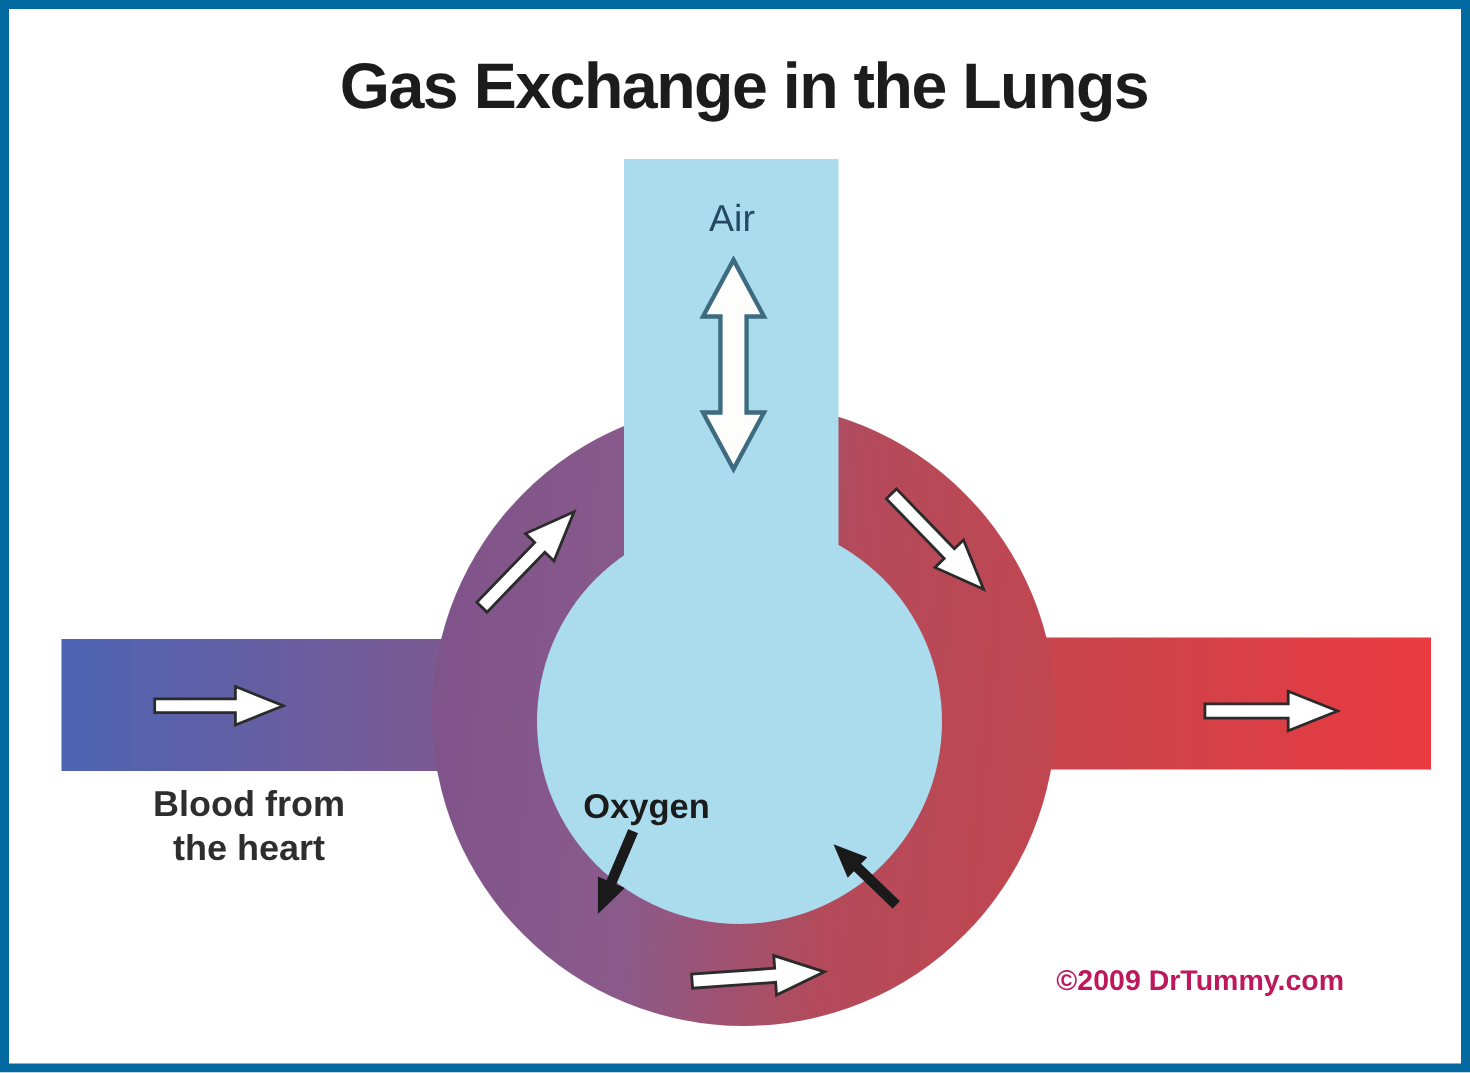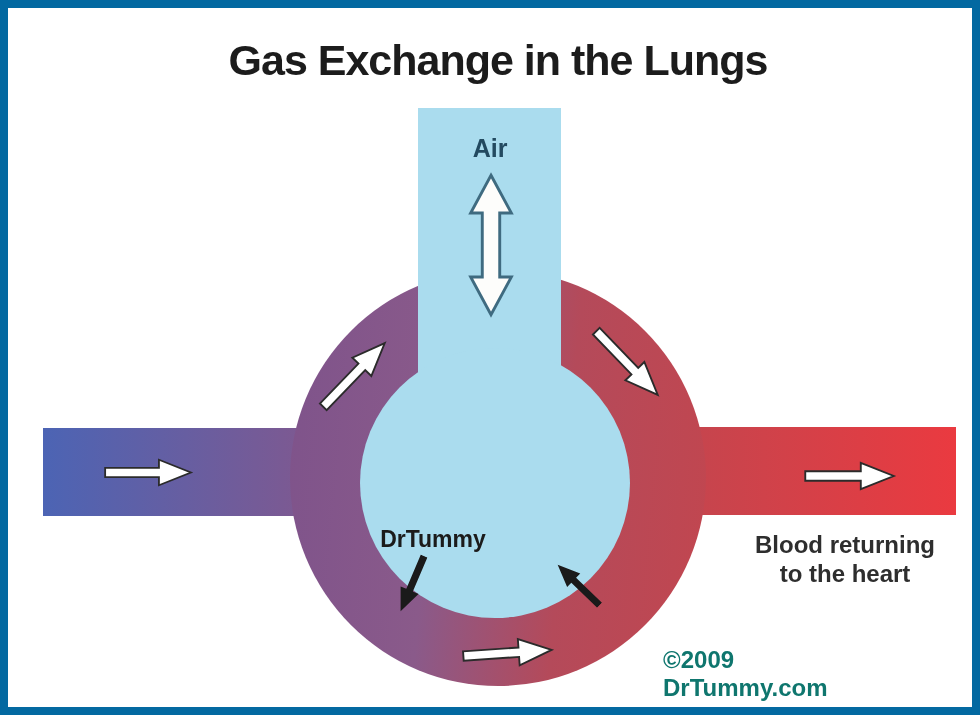--- a/index.html
+++ b/index.html
@@ -1,21 +1,21 @@
 <!DOCTYPE html>
 <html style="--blood_blue: #4c64b4; --purple_mix: #82588e; --ring_left: #7e538b; --ring_right: #c2464f; --blood_red: #ea3a40; --air_blue: #aadcee; --air_text: #234a60; --arrow_outline: #3f6b80;"><head>
 <meta charset="utf-8">
 <style>
   html,body{margin:0;padding:0;background:#ffffff;}
   #canvas{
     position:relative;
     width:980px;height:715px;
     box-sizing:border-box;
     background:#ffffff;
-    border:8px solid #0369a1;
+    border:6px solid #0369a1;
     font-family:"Liberation Sans", sans-serif;
     overflow:hidden;
   }
   .abs{position:absolute;}
   #title{
     left:0;top:28px;width:980px;
     text-align:center;
     font-size:43px;font-weight:600;letter-spacing:-1px;
     color:#1c1c1c;
   }
@@ -40,27 +40,27 @@
     background:var(--air_blue,#aadcee);
     z-index:3;
   }
   .inner-circle{
     left:352px;top:340px;width:270px;height:270px;border-radius:50%;
     background:var(--air_blue,#aadcee);
     z-index:4;
   }
   
   .lbl{z-index:6;white-space:pre-line;text-align:center;}
-  .air-label{left:432px;top:126px;width:100px;font-size:25px;font-weight:700;color:var(--air_text,#2d4a66);}
+  .air-label{left:432px;top:126px;width:100px;font-size:25px;font-weight:400;color:var(--air_text,#2d4a66);}
   .airsac-label{left:377px;top:362px;width:220px;font-size:24px;font-weight:600;line-height:1.22;color:var(--air_text,#204a5e);}
   .oxygen-label{left:365px;top:518px;width:120px;font-size:23px;font-weight:600;color:#1b1b1b;}
   .co2-label{left:487px;top:494px;width:112px;font-size:23px;font-weight:600;line-height:1.25;color:#1b1b1b;}
   .blood-from{left:55px;top:516px;width:210px;font-size:24px;font-weight:600;line-height:1.22;color:#2e2e2e;}
   .blood-return{left:712px;top:522px;width:250px;font-size:24px;font-weight:600;line-height:1.22;color:#2e2e2e;}
-  .copyright{left:655px;top:638px;width:235px;text-align:left;font-size:24px;font-weight:600;color:#0f766e;}
+  .copyright{left:655px;top:638px;width:235px;text-align:right;font-size:19px;font-weight:600;color:#be185d;}
   
   .arrow{z-index:5;}
   .white-arrow polygon{fill:#ffffff;stroke:#2b2b2b;stroke-width:2;stroke-linejoin:miter;}
   .black-arrow polygon{fill:#1a1a1a;}
   .double-arrow polygon{fill:#fdfdfb;stroke:var(--arrow_outline,#3f6b80);stroke-width:3;stroke-linejoin:miter;}
   .arrow-left{left:94px;top:449px;}
   .arrow-ul{left:298px;top:351px;transform:rotate(-46deg);}
   .arrow-ur{left:571px;top:339px;transform:rotate(46deg);}
   .arrow-right{left:794px;top:452px;}
   .arrow-bottom{left:452px;top:629px;transform:rotate(-4deg);}
@@ -104,18 +104,18 @@
   </svg>
 
   <svg class="abs arrow black-arrow oxy-arrow" width="62" height="23" viewBox="0 0 70 26">
     <polygon points="0,9 42,9 42,2 68,13 42,24 42,17 0,17"></polygon>
   </svg>
   <svg class="abs arrow black-arrow co2-arrow" width="60" height="23" viewBox="0 0 70 26">
     <polygon points="0,9 42,9 42,2 68,13 42,24 42,17 0,17"></polygon>
   </svg>
 
   <div class="abs lbl air-label">Air</div>
-  <div class="abs lbl oxygen-label">DrTummy</div>
-  <div class="abs lbl blood-return">Blood returning
-to the heart</div>
+  <div class="abs lbl oxygen-label">Oxygen</div>
+  <div class="abs lbl blood-from">Blood from
+the heart</div>
   <div class="abs lbl copyright">©2009 DrTummy.com</div>
 
 </div>
 
 </body></html>

